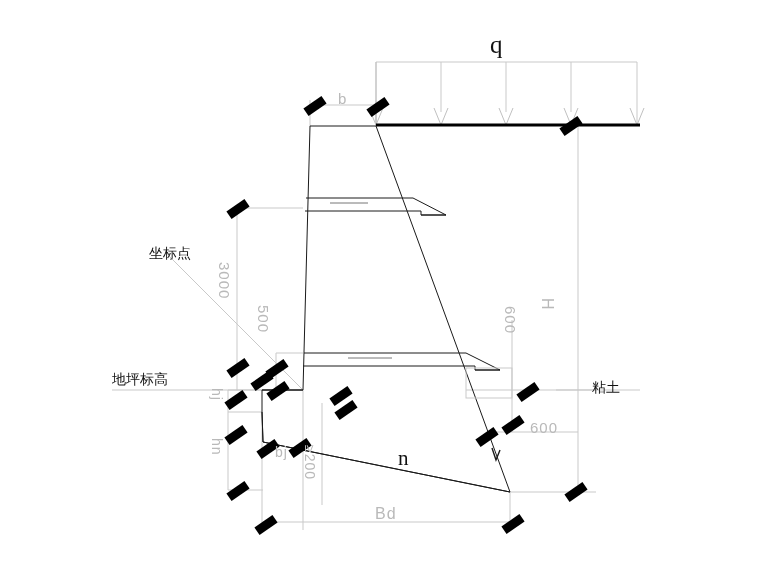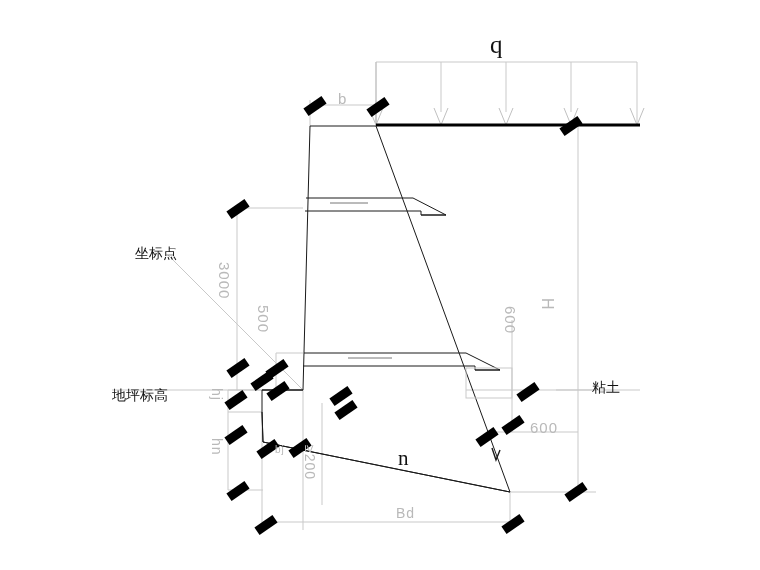--- a/index.html
+++ b/index.html
@@ -247,31 +247,31 @@
   <div class="lbl lbl-dim rot-cw" style="left:232px; top:262px;">3000</div>
 
   <div class="lbl lbl-dim rot-cw" style="left:271px; top:305px;">500</div>
 
   <div class="lbl lbl-dim rot-cw" style="left:555px; top:298px; font-size:16px;">H</div>
 
   <div class="lbl lbl-dim rot-cw" style="left:518px; top:306px;">600</div>
 
   <div class="lbl lbl-dim" style="left:530px; top:420px;">600</div>
 
-  <div class="lbl lbl-cjk" style="left:135px; top:246px;text-align:right;">坐标点</div>
-
-  <div class="lbl lbl-cjk" style="left:112px; top:372px;margin-top:16px;">地坪标高</div>
+  <div class="lbl lbl-cjk" style="left:149px; top:246px;text-align:right;">坐标点</div>
+
+  <div class="lbl lbl-cjk" style="left:112px; top:372px;">地坪标高</div>
 
   <div class="lbl lbl-cjk" style="left:592px; top:380px;">粘土</div>
 
   <div class="lbl lbl-dim rot-cw" style="left:224px; top:388px; font-size:14px;">hj</div>
 
   <div class="lbl lbl-dim rot-cw" style="left:224px; top:438px; font-size:14px;">hn</div>
 
-  <div class="lbl lbl-dim" style="left:275px; top:445px; font-size:10px;">bj</div>
+  <div class="lbl lbl-dim" style="left:275px; top:445px; font-size:14px;">bj</div>
 
   <div class="lbl lbl-dim rot-cw" style="left:317px; top:445px; font-size:14px;">≥200</div>
 
   <div class="lbl lbl-var" style="left:398px; top:448px; font-size:21px;">n</div>
 
-  <div class="lbl lbl-dim" style="left:396px; top:506px; font-size:14px;">Bd</div>
+  <div class="lbl lbl-dim" style="left:375px; top:506px; font-size:16px;">Bd</div>
 
 </div>
 
 </body></html>

